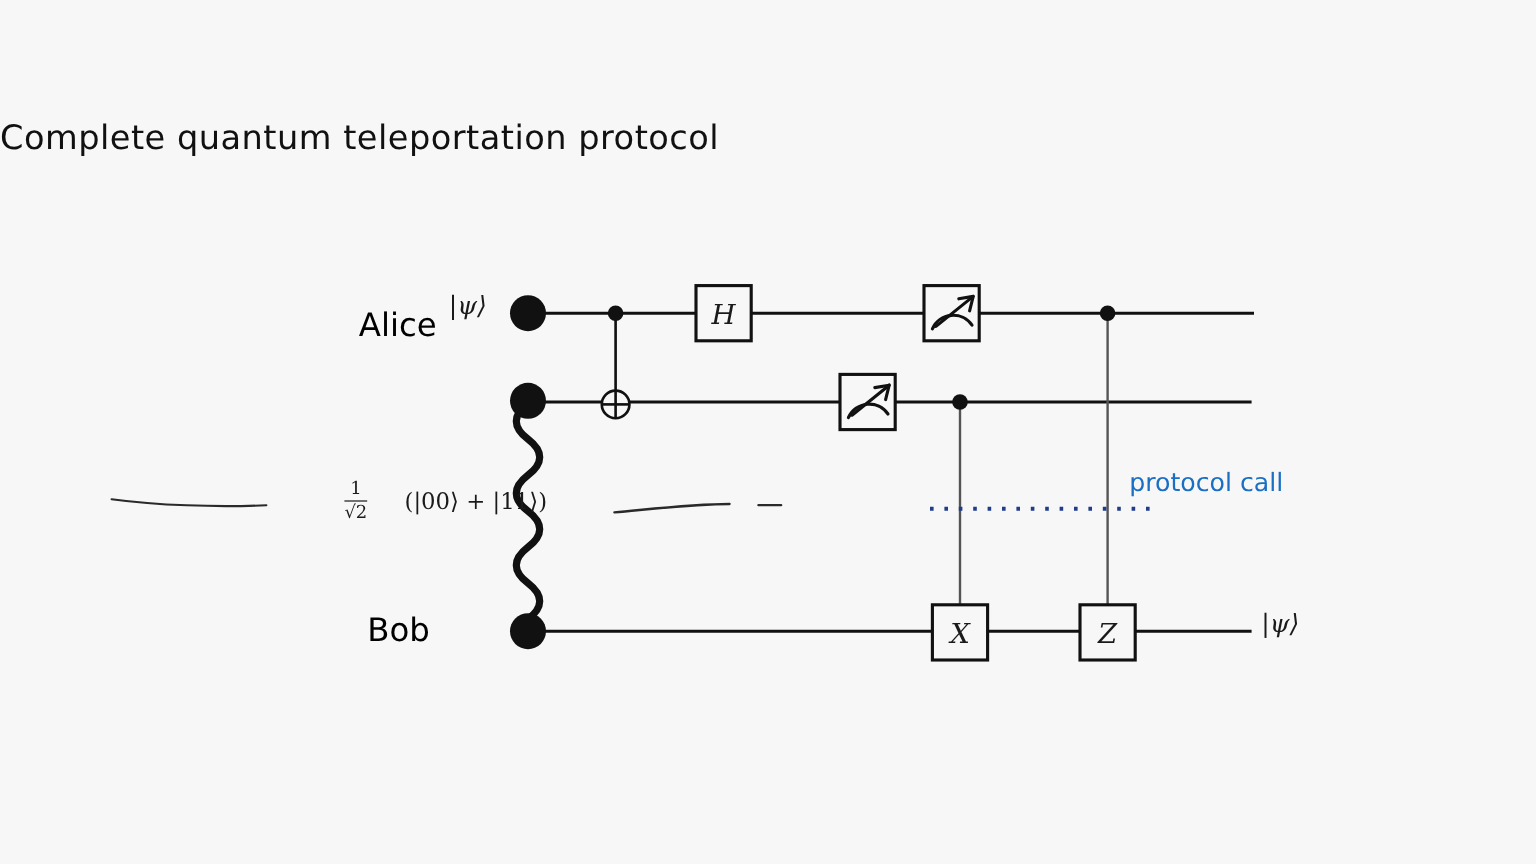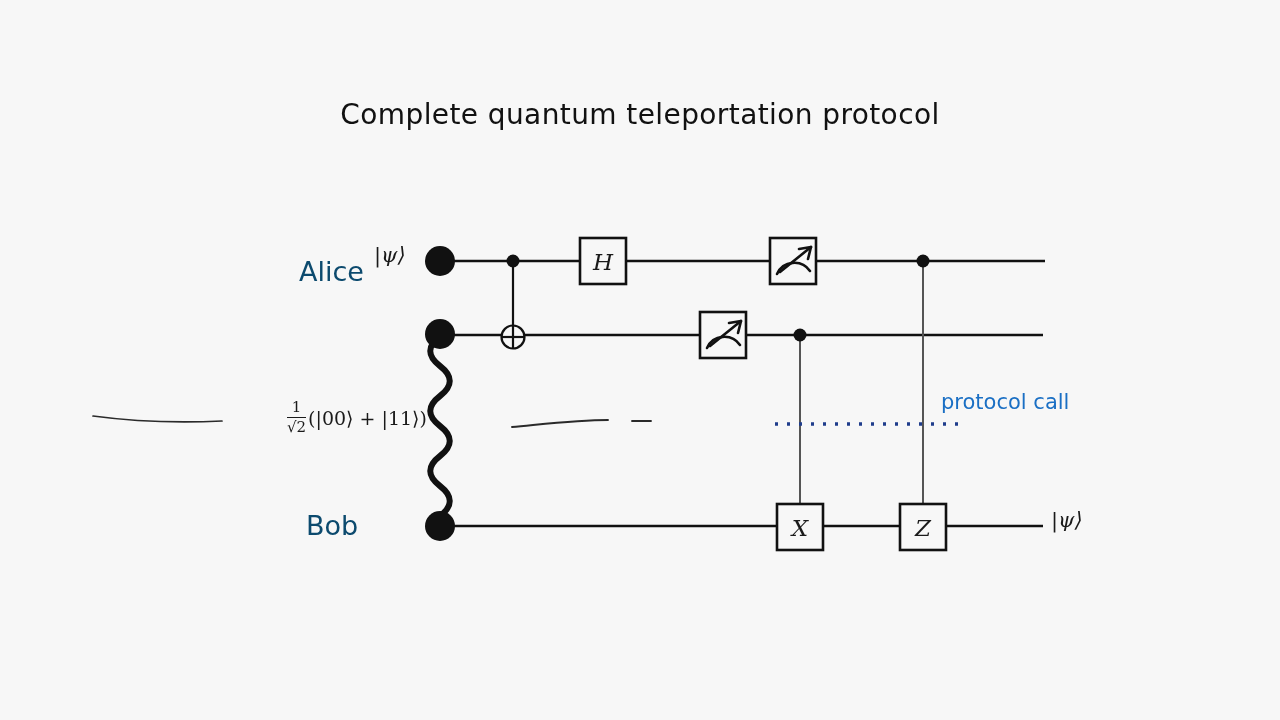--- a/index.html
+++ b/index.html
@@ -21,34 +21,34 @@
     width: 1280px;
     height: 720px;
   }
   .abs { position: absolute; }
 
   
   #title {
     left: 0;
     top: 98px;
     width: 1280px;
-    text-align: center;
+    text-align: left;
     font-family: "DejaVu Sans", sans-serif;
     font-size: 28px;
     font-weight: 400;
     letter-spacing: 0.4px;
     color: #111111;
     white-space: nowrap;
   }
 
   
   .party-label {
     font-family: "DejaVu Sans", sans-serif;
     font-size: 27px;
-    color: #0c4a6e;
+    color: #000000;
     white-space: nowrap;
   }
   #label-alice { left: 299px; top: 256px; }
   #label-bob   { left: 306px; top: 510px; }
 
   
   .math {
     font-family: "DejaVu Serif", serif;
     font-style: italic;
     color: #1a1a1a;
@@ -83,20 +83,21 @@
     padding: 0 2px 1px 2px;
   }
   #bell-state .frac .den {
     display: block;
     padding-top: 1px;
   }
   #bell-state .rest {
     display: inline-block;
     vertical-align: middle;
     font-size: 19px;
+    margin-left: 29px;
   }
 
   
   #telephone-call {
     left: 941px; top: 390px;
     font-family: "DejaVu Sans", sans-serif;
     font-size: 21px;
     white-space: nowrap;
   }
 

